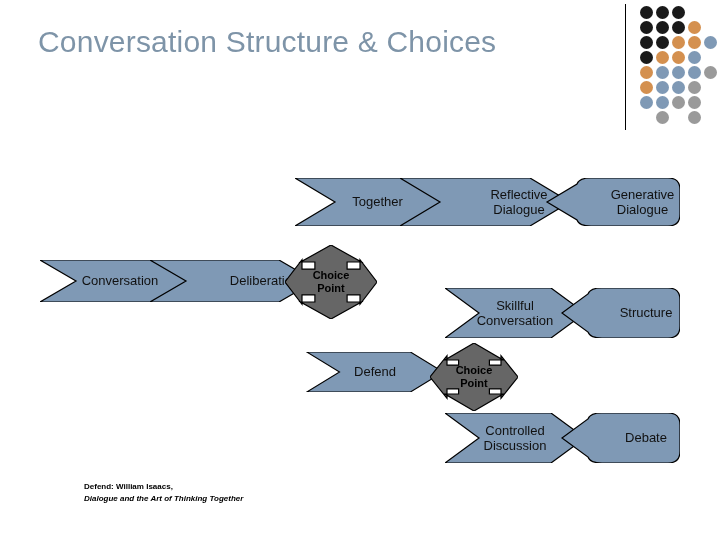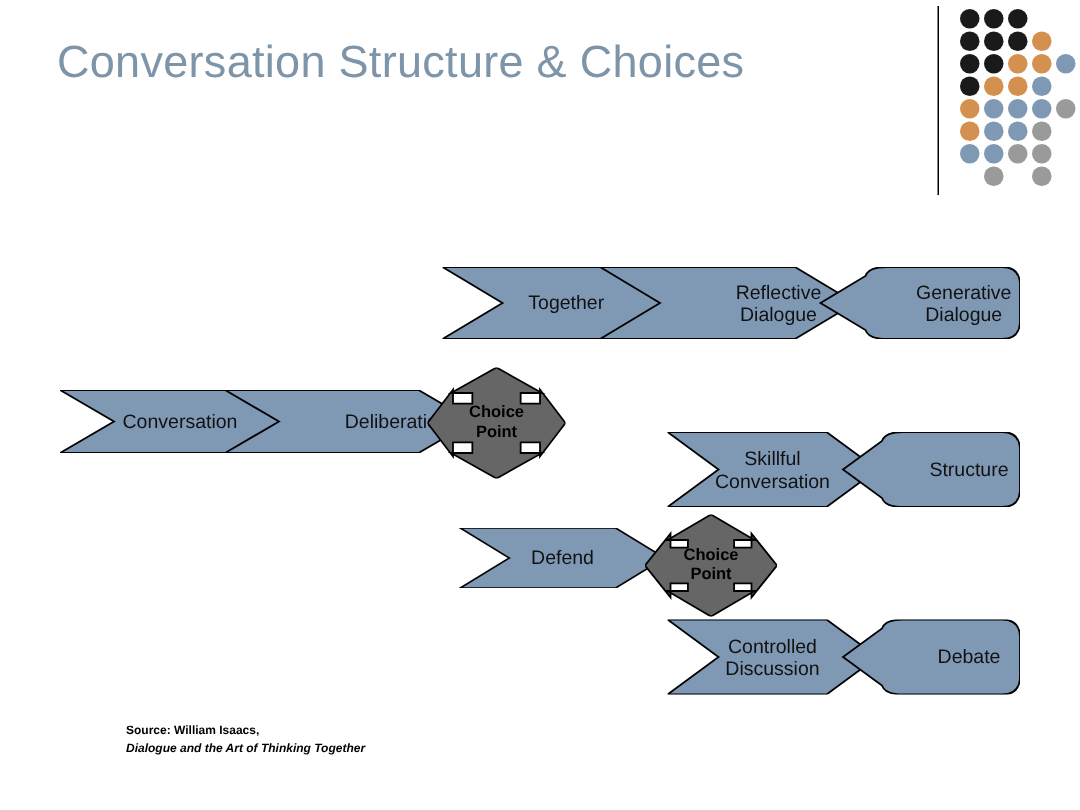--- a/index.html
+++ b/index.html
@@ -178,17 +178,17 @@
         <svg width="88" height="68" viewBox="0 0 88 68" class="svgwrap">
           <polygon points="44,0 73.04,17 59.4,17 59.4,22.1 71,22.1 71,12.75 88,34 71,55.25 71,45.9 59.4,45.9 59.4,51 73.04,51 44,68 14.96,51 28.6,51 28.6,45.9 17,45.9 17,55.25 0,34 17,12.75 17,22.1 28.6,22.1 28.6,17 14.96,17" fill="#666666" stroke="#000000" stroke-width="1.2"></polygon>
         </svg>
         <div class="lbl">
           <span>Choice<br>Point</span>
         </div>
       </div>
     </div>
 
   <div id="source">
-    <div class="l1">Source: William Isaacs,</div>
+    <div class="l1">Defend: William Isaacs,</div>
     <div class="l2">Dialogue and the Art of Thinking Together</div>
   </div>
 
 </div>
 
 </body></html>

